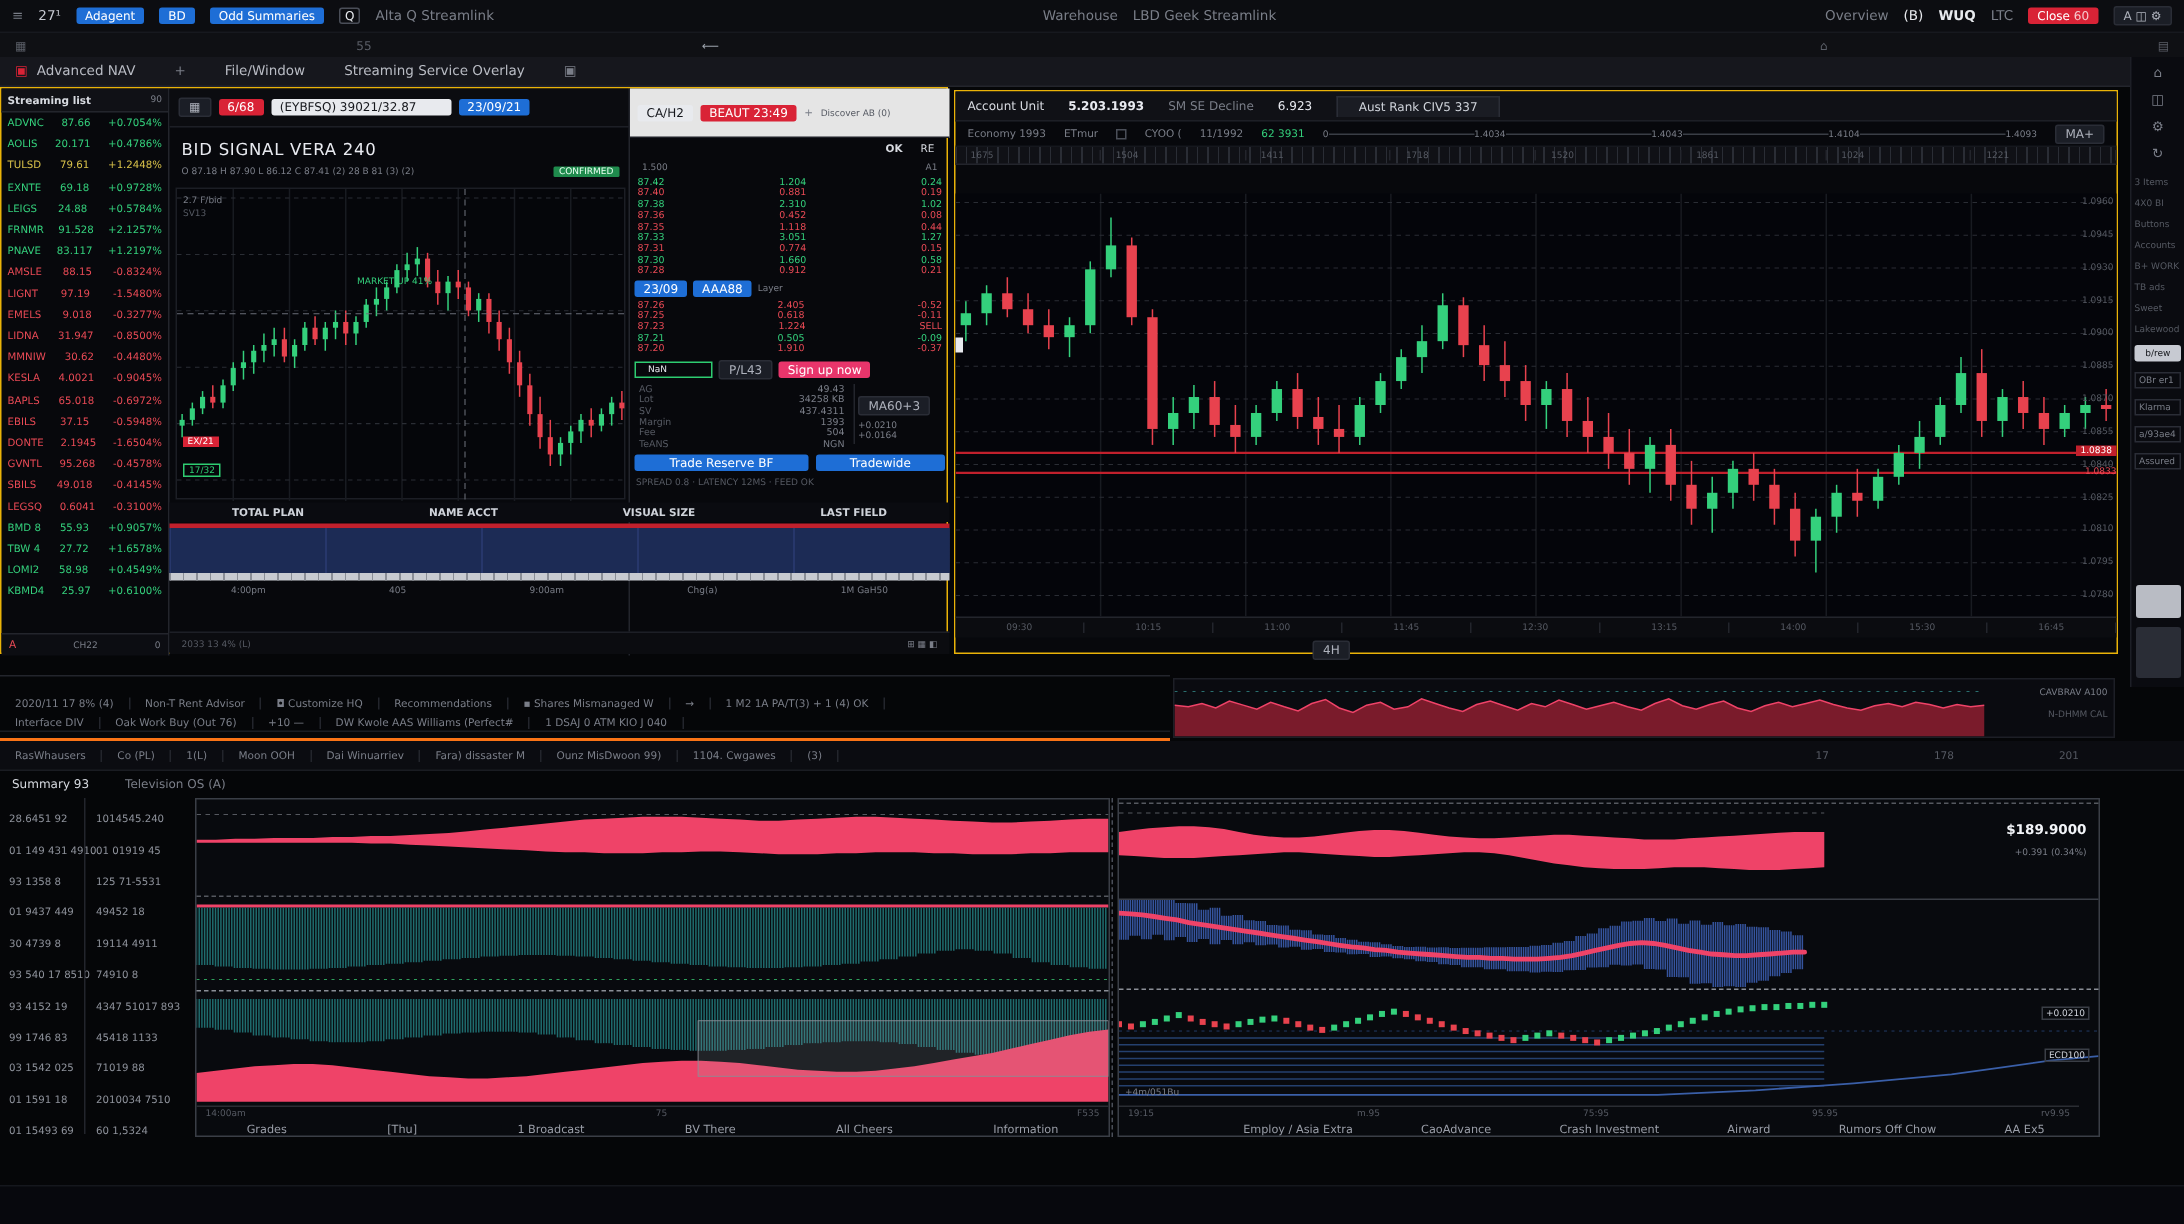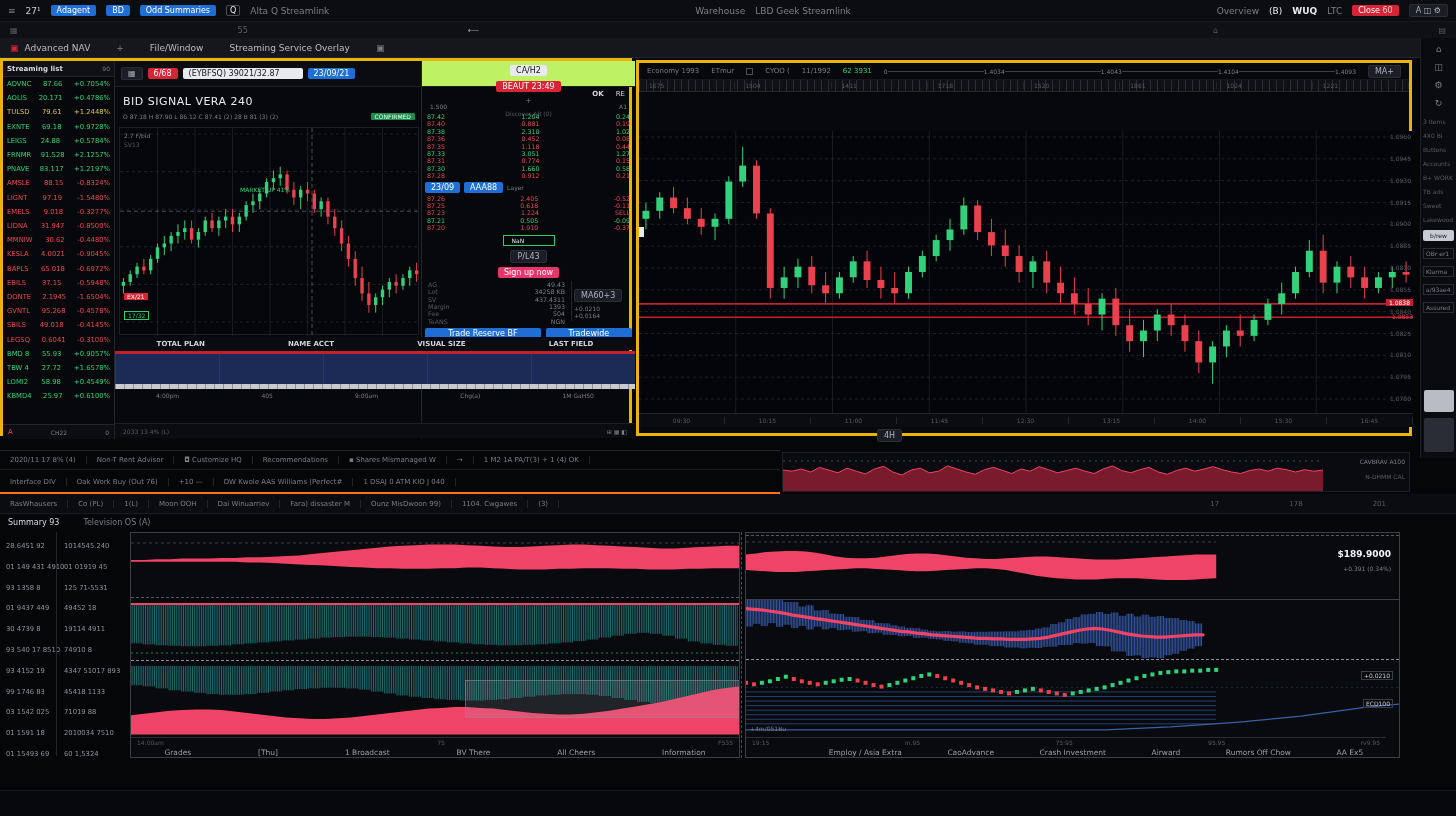--- a/index.html
+++ b/index.html
@@ -14,21 +14,21 @@
   .g{color:#34d07c;}.r{color:#e84a55;}.y{color:#d8c14a;}
   .chip{display:inline-flex;align-items:center;justify-content:center;padding:1px 6px;border-radius:2px;font-size:8px;white-space:nowrap;}
   .chip-red{background:#d92336;color:#fff;}
   .chip-blue{background:#1e6ed6;color:#fff;}
   .chip-dark{background:#1b1e26;color:#aeb2bc;border:1px solid #2a2d36;}
   .chip-white{background:#e8eaee;color:#15171c;}
   .chip-pink{background:#e8356b;color:#fff;}
   .topbar{left:0;top:0;width:1456px;height:22px;background:#0c0d11;border-bottom:1px solid #17191f;display:flex;align-items:center;gap:10px;padding:0 8px;font-size:9px;}
   .strip2{left:0;top:22px;width:1456px;height:16px;background:#0f1014;display:flex;align-items:center;gap:220px;padding:0 10px;color:#5b5f68;font-size:8px;}
   .tabrow{left:0;top:38px;width:1456px;height:20px;background:#16171d;border-bottom:1px solid #23252c;display:flex;align-items:center;gap:26px;padding:0 10px;font-size:9px;color:#b9bcc4;}
-  .monitor{background:#07080c;border:3px solid #eab308;}
+  .monitor{background:#07080c;border:1px solid #eab308;}
   .wlrow{display:flex;justify-content:space-between;padding:0 4px;font-size:6.8px;line-height:14.2px;white-space:nowrap;}
   .obrow{display:flex;justify-content:space-between;padding:0 3px;font-size:6.3px;line-height:7.4px;white-space:nowrap;}
   .seg{border-right:1px solid #23252c;padding:0 10px;white-space:nowrap;}
   .statrow{font-size:6.8px;line-height:20.8px;color:#8e929b;white-space:nowrap;}
   .panelframe{border:1px solid #3a3e46;background:#080a0e;}
   .axislabels{display:flex;justify-content:space-around;font-size:7.5px;color:#9a9ea8;text-align:right;}
   svg{display:block;}
 </style>
 </head>
 <body>
@@ -331,21 +331,21 @@
           </svg>
         <div class="abs t6 dim" style="left:4px;top:4px;">2.7 F/bid</div>
         <div class="abs t6 dimmer" style="left:4px;top:13px;">SV13</div>
         <div class="abs t6 g" style="left:120px;top:58px;">MARKET UP 41%</div>
         <div class="abs t6" style="left:4px;bottom:14px;border:1px solid #2ecc71;color:#2ecc71;padding:0 3px;">17/32</div>
         <div class="abs t6" style="left:4px;bottom:34px;background:#d92336;color:#fff;padding:0 3px;">EX/21</div>
       </div>
     </div>
 
     <div class="abs" style="left:418px;top:0;width:214px;height:378px;border-left:1px solid #23252c;">
-      <div class="row" style="height:26px;gap:5px;padding:4px 5px;background:#bef264;border-bottom:1px solid #1d1f26;flex-direction:column;">
+      <div class="row" style="height:26px;gap:5px;padding:16px 5px;background:#e5e5e5;border-bottom:1px solid #1d1f26;">
         <span class="chip chip-white t7">CA/H2</span>
         <span class="chip chip-red t7">BEAUT 23:49</span>
         <span class="t7 dim">+</span>
         <span class="t6 dimmer">Discover AB (0)</span>
       </div>
       <div class="row" style="height:14px;justify-content:flex-end;gap:12px;padding:0 10px;">
         <span class="t7" style="color:#d7dae0;font-weight:bold;">OK</span>
         <span class="t7" style="color:#d7dae0;font-weight:normal;">RE</span>
       </div>
       <div class="row t6 dim" style="justify-content:space-between;padding:0 8px;height:10px;">
@@ -424,21 +424,21 @@
             <span class="g">87.21</span>
             <span class="g">0.505</span>
             <span class="g">-0.09</span>
           </div>
           <div class="obrow">
             <span class="r">87.20</span>
             <span class="r">1.910</span>
             <span class="r">-0.37</span>
           </div>
         </div>
-      <div class="row" style="gap:4px;padding:3px 3px;flex-direction:column;">
+      <div class="row" style="gap:4px;padding:3px 3px;">
         <span class="t6" style="border:1px solid #2ecc71;color:#e8eaee;padding:1px 8px;min-width:52px;">NaN</span>
         <span class="chip chip-dark t6">P/L43</span>
         <span class="chip chip-pink t6">Sign up now</span>
       </div>
       <div class="row" style="align-items:flex-start;">
         <div id="ob-form" class="grow" style="padding:0 3px;">
             <div class="obrow">
               <span class="dimmer">AG</span>
               <span class="dim">49.43</span>
             </div>
@@ -494,20 +494,27 @@
     </div>
 
     <div class="abs row" style="left:112px;top:362px;width:520px;height:15px;justify-content:space-between;padding:0 8px;border-top:1px solid #1d1f26;background:#0b0c10;">
       <span class="t6 dimmer">2033 13 4% (L)</span>
       <span class="t6 dim">⊞ ▦ ◧</span>
     </div>
   </div>
 
   <div class="abs monitor" style="left:636px;top:60px;width:776px;height:376px;">
 
+    <div class="row" style="height:20px;gap:16px;padding:0 8px;background:#101116;border-bottom:1px solid #1d1f26;">
+      <span class="t8" style="color:#d7dae0;">Account Unit</span>
+      <span class="t8" style="color:#e8eaf0;font-weight:bold;">5.203.1993</span>
+      <span class="t8 dim">SM SE Decline</span>
+      <span class="t8" style="color:#e8eaf0;">6.923</span>
+      <span class="t8" style="background:#1a1c23;border:1px solid #2a2d36;border-bottom:0;padding:2px 14px;color:#cfd3da;">Aust Rank CIV5 337</span>
+    </div>
 
     <div class="row" style="height:17px;gap:12px;padding:0 8px;border-bottom:1px solid #15171d;">
       <span class="t7 dim">Economy 1993</span>
       <span class="t7 dim">ETmur</span>
       <span style="width:7px;height:7px;border:1px solid #4a4e58;display:inline-block;"></span>
       <span class="t7 dim">CYOO (</span>
       <span class="t7 dim">11/1992</span>
       <span class="t7 g">62 3931</span>
       <div class="grow row" style="height:100%;align-items:center;gap:0;">
         <span class="t6 dim">0</span>
@@ -725,21 +732,21 @@
         <div class="t6" style="background: rgb(199, 202, 210); color: rgb(21, 23, 28); text-align: center; border-radius: 2px; padding: 2px 0px;">b/rew</div>
         <div class="t6 dim" style="border: 1px solid rgb(42, 45, 54); padding: 1px 2px;">OBr er1</div>
         <div class="t6 dim" style="border: 1px solid rgb(42, 45, 54); padding: 1px 2px;">Klarma</div>
         <div class="t6 dim" style="border: 1px solid rgb(42, 45, 54); padding: 1px 2px;">a/93ae4</div>
         <div class="t6 dim" style="border: 1px solid rgb(42, 45, 54); padding: 1px 2px;">Assured</div>
       </div>
     <div class="abs" style="left:3px;top:352px;width:30px;height:22px;background:#b9bcc4;border-radius:2px;"></div>
     <div class="abs" style="left:3px;top:380px;width:30px;height:34px;background:#2a2d36;border-radius:2px;"></div>
   </div>
 
-  <div class="abs row" style="left:0;top:450px;width:780px;height:20px;border-top:1px solid #23252c;border-bottom:1px solid #1a1c22;" id="mid-row1">
+  <div class="abs row" style="left:0;top:450px;width:780px;height:38px;border-top:1px solid #23252c;border-bottom:1px solid #1a1c22;" id="mid-row1">
       <span class="t7 dim seg">2020/11 17 8% (4)</span>
       <span class="t7 dim seg">Non-T Rent Advisor</span>
       <span class="t7 dim seg">◘ Customize HQ</span>
       <span class="t7 dim seg">Recommendations</span>
       <span class="t7 dim seg">▪ Shares Mismanaged W</span>
       <span class="t7 dim seg">→</span>
       <span class="t7 dim seg">1 M2 1A PA/T(3) + 1 (4) OK</span>
     </div>
   <div class="abs row" style="left:0;top:472px;width:780px;height:22px;border-bottom:2px solid #f97316;" id="mid-row2">
       <span class="t7 dim seg">Interface DIV</span>

